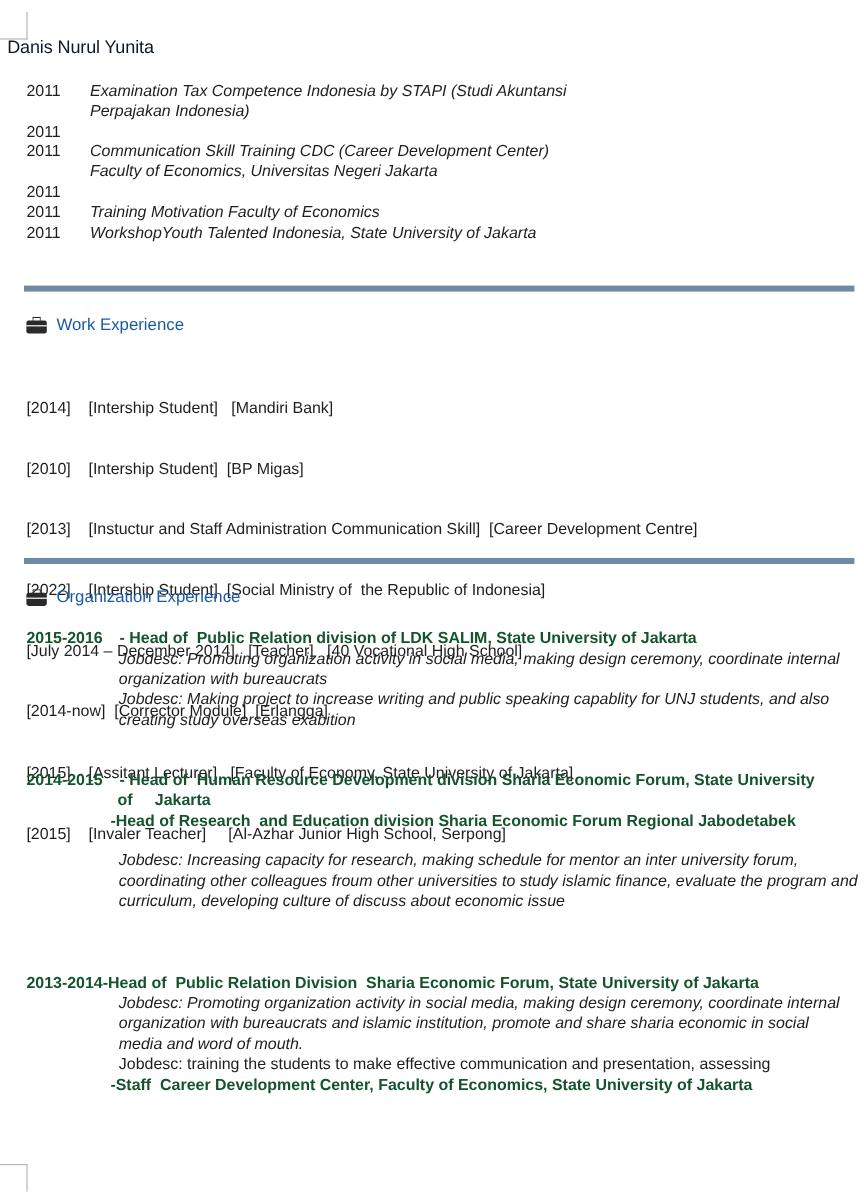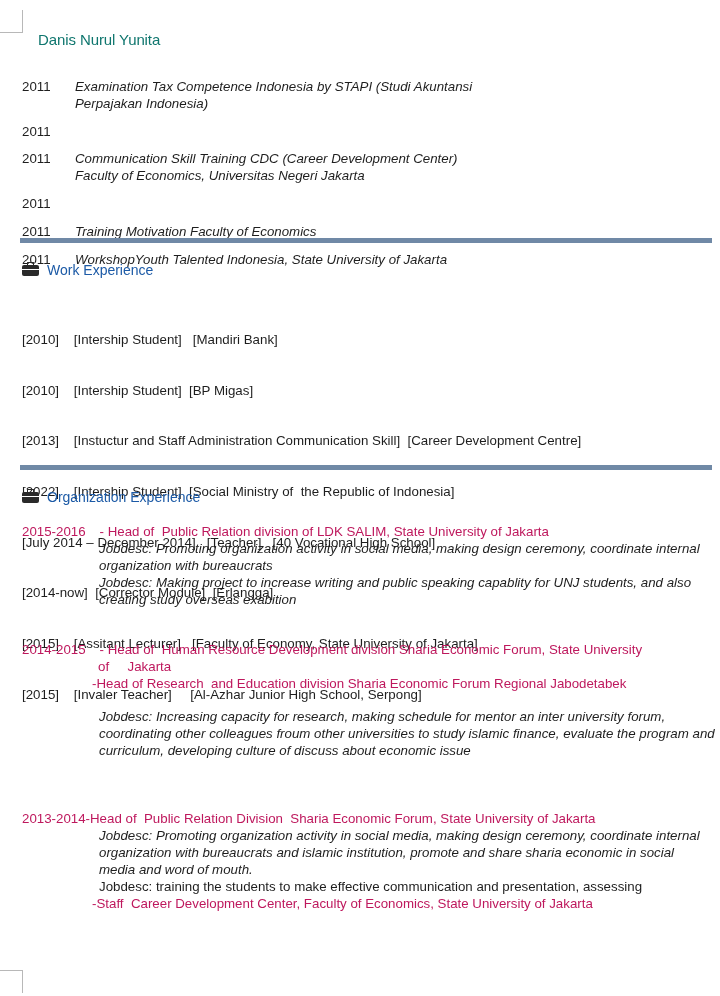--- a/index.html
+++ b/index.html
@@ -4,41 +4,41 @@
 <style>
   html, body { margin: 0; padding: 0; background: #ffffff; }
   body {
     width: 720px; height: 996px; position: relative; overflow: hidden;
     font-family: "Liberation Sans", sans-serif; color: #1e1e1e;
   }
   .corner-tl { position: absolute; left: 0; top: 10px; width: 22px; height: 22px;
     border-right: 1px solid #b8b8b8; border-bottom: 1px solid #b8b8b8; }
   .corner-bl { position: absolute; left: 0; top: 970px; width: 22px; height: 22px;
     border-right: 1px solid #b8b8b8; border-top: 1px solid #b8b8b8; }
-  .name { position: absolute; left: 38px; top: 31px; font-size: 15px; color: #0f766e; letter-spacing: -0.1px; }
+  .name { position: absolute; left: 6px; top: 31px; font-size: 15px; color: #0f172a; letter-spacing: -0.1px; }
 
   .training { position: absolute; left: 22px; top: 68px; font-size: 13.3px; line-height: 16.8px; }
-  .tr-row { display: flex; margin-top: 11px; }
+  .tr-row { display: flex; }
   .tr-year { width: 53px; flex: none; }
   .tr-text { width: 440px; font-style: italic; }
 
   .divider { position: absolute; left: 20px; width: 692px; height: 5px; background: #7089a6; }
 
-  .section-head { position: absolute; left: 22px; display: flex; align-items: flex-start; }
+  .section-head { position: absolute; left: 22px; display: flex; align-items: flex-end; }
   .briefcase { width: 17px; height: 14px; position: relative; margin-right: 8px; }
   .briefcase .body { position: absolute; left: 0; top: 3px; width: 17px; height: 11px; background: #2a2a2a; border-radius: 2px; }
   .briefcase .handle { position: absolute; left: 5px; top: 0; width: 5px; height: 3px; border: 1.5px solid #2a2a2a; border-bottom: none; border-radius: 1px 1px 0 0; }
   .briefcase .band { position: absolute; left: 0; top: 7px; width: 17px; height: 1px; background: #ffffff; }
   .section-title { color: #1c5aa6; font-size: 14px; }
 
   .work { position: absolute; left: 22px; top: 298px; font-size: 13.3px; line-height: 16.9px; white-space: pre; }
 
   .org { position: absolute; left: 22px; font-size: 13.3px; line-height: 16.9px; }
   .org .line { white-space: pre; }
-  .org .bold { font-weight: normal; color: #be185d; }
+  .org .bold { font-weight: bold; color: #14532d; }
   .ind { padding-left: 76px; }
   .desc { padding-left: 77px; width: 620px; font-style: italic; }
   .desc-big { padding-left: 76px; width: 560px; font-size: 14.5px; line-height: 17px; }
 </style>
 </head>
 <body>
 
 <div class="corner-tl"></div>
 <div class="name">Danis Nurul Yunita</div>
 
@@ -72,21 +72,21 @@
 <div class="section-head" style="top:262px">
   <span class="briefcase">
       <span class="body"></span>
       <span class="handle"></span>
       <span class="band"></span>
     </span>
   <span class="section-title">Work Experience</span>
 </div>
 
 <div class="work">
-  <div>[2010]    [Intership Student]   [Mandiri Bank]</div>
+  <div>[2014]    [Intership Student]   [Mandiri Bank]</div>
   <div>[2010]    [Intership Student]  [BP Migas]</div>
   <div>[2013]    [Instuctur and Staff Administration Communication Skill]  [Career Development Centre]</div>
   <div>[2022]    [Intership Student]  [Social Ministry of  the Republic of Indonesia]</div>
   <div>[July 2014 – December 2014]   [Teacher]   [40 Vocational High School]</div>
   <div>[2014-now]  [Corrector Module]  [Erlangga]</div>
   <div>[2015]    [Assitant Lecturer]   [Faculty of Economy, State University of Jakarta]</div>
   <div>[2015]    [Invaler Teacher]     [Al-Azhar Junior High School, Serpong]</div>
 </div>
 
 <div class="divider" style="top:465px"></div>

